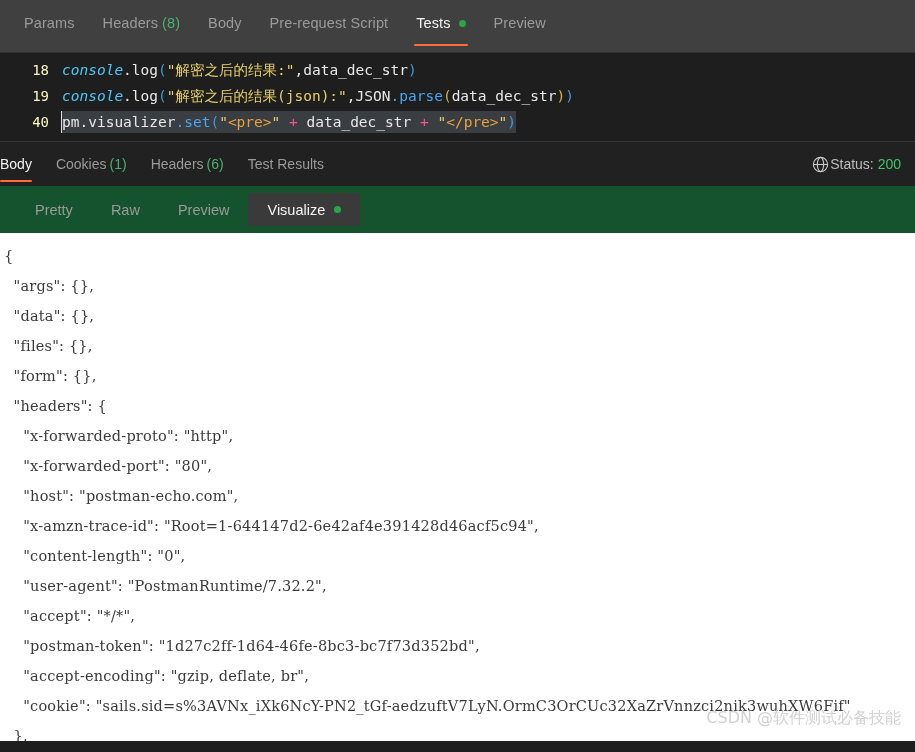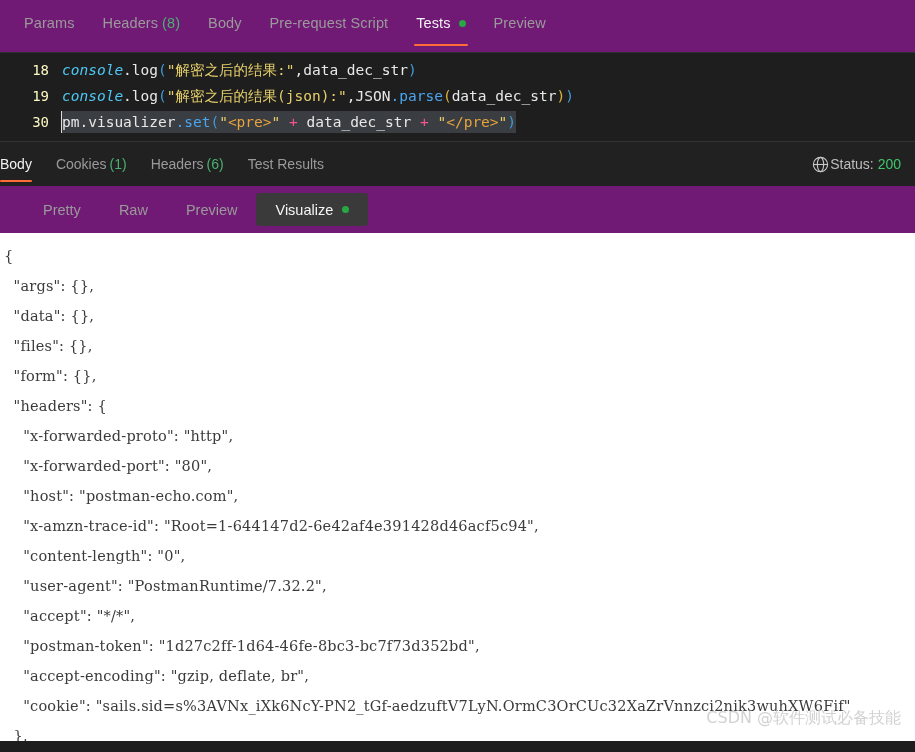--- a/index.html
+++ b/index.html
@@ -11,21 +11,21 @@
     height: 752px;
     background: #1e1e1e;
     font-family: "Liberation Sans", sans-serif;
     overflow: hidden;
     position: relative;
   }
 
   
   .req-tabs {
     height: 53px;
-    background: #701a75;
+    background: #404040;
     display: flex;
     align-items: flex-start;
     padding: 0 0 0 10px;
     box-sizing: border-box;
     border-bottom: 1px solid #2f2f2f;
   }
   .req-tab {
     position: relative;
     display: flex;
     align-items: center;
@@ -133,24 +133,24 @@
     align-items: center;
     color: #bdbdbd;
     font-size: 14px;
   }
   .status-code { color: #3dc66b; }
   .globe { width: 19px; height: 19px; display: block; }
 
   
   .sub-tabs-bar {
     height: 47px;
-    background: #701a75;
-    display: flex;
-    align-items: center;
-    padding-left: 24px;
+    background: #14532d;
+    display: flex;
+    align-items: center;
+    padding-left: 16px;
     box-sizing: border-box;
   }
   .sub-tab {
     display: flex;
     align-items: center;
     height: 33px;
     padding: 0 19px;
     border-radius: 4px;
     color: #9a9a9a;
     font-size: 14.5px;
@@ -230,21 +230,21 @@
     <span class="gutter">18</span>
     <span class="code-text"><span class="tok-italic-fn">console</span><span class="tok-white">.log</span><span class="tok-paren2">(</span><span class="tok-str">"解密之后的结果:"</span><span class="tok-punc">,</span><span class="tok-white">data_dec_str</span><span class="tok-paren2">)</span></span>
   </div>
 
   <div class="code-line">
     <span class="gutter">19</span>
     <span class="code-text"><span class="tok-italic-fn">console</span><span class="tok-white">.log</span><span class="tok-paren2">(</span><span class="tok-str">"解密之后的结果(json):"</span><span class="tok-punc">,</span><span class="tok-white">JSON</span><span class="tok-prop">.parse</span><span class="tok-paren1">(</span><span class="tok-white">data_dec_str</span><span class="tok-paren1">)</span><span class="tok-paren2">)</span></span>
   </div>
 
   <div class="code-line">
-    <span class="gutter">30</span>
+    <span class="gutter">40</span>
     <span class="code-text sel-bg"><span class="tok-white">pm</span><span class="tok-white">.visualizer</span><span class="tok-prop">.set</span><span class="tok-paren2">(</span><span class="tok-str">"</span><span class="tok-tag">&lt;pre&gt;</span><span class="tok-str">"</span><span class="tok-op"> <span>+</span> </span><span class="tok-white">data_dec_str</span><span class="tok-op"> <span>+</span> </span><span class="tok-str">"</span><span class="tok-tag">&lt;/pre&gt;</span><span class="tok-str">"</span><span class="tok-paren2">)</span></span>
   </div>
 
 </div>
 
 <div class="resp-tabs">
   <div class="resp-tab active" style="padding-left:0;margin-left:0;">
     <span>Body</span>
     <span class="underline"></span>
   </div>

